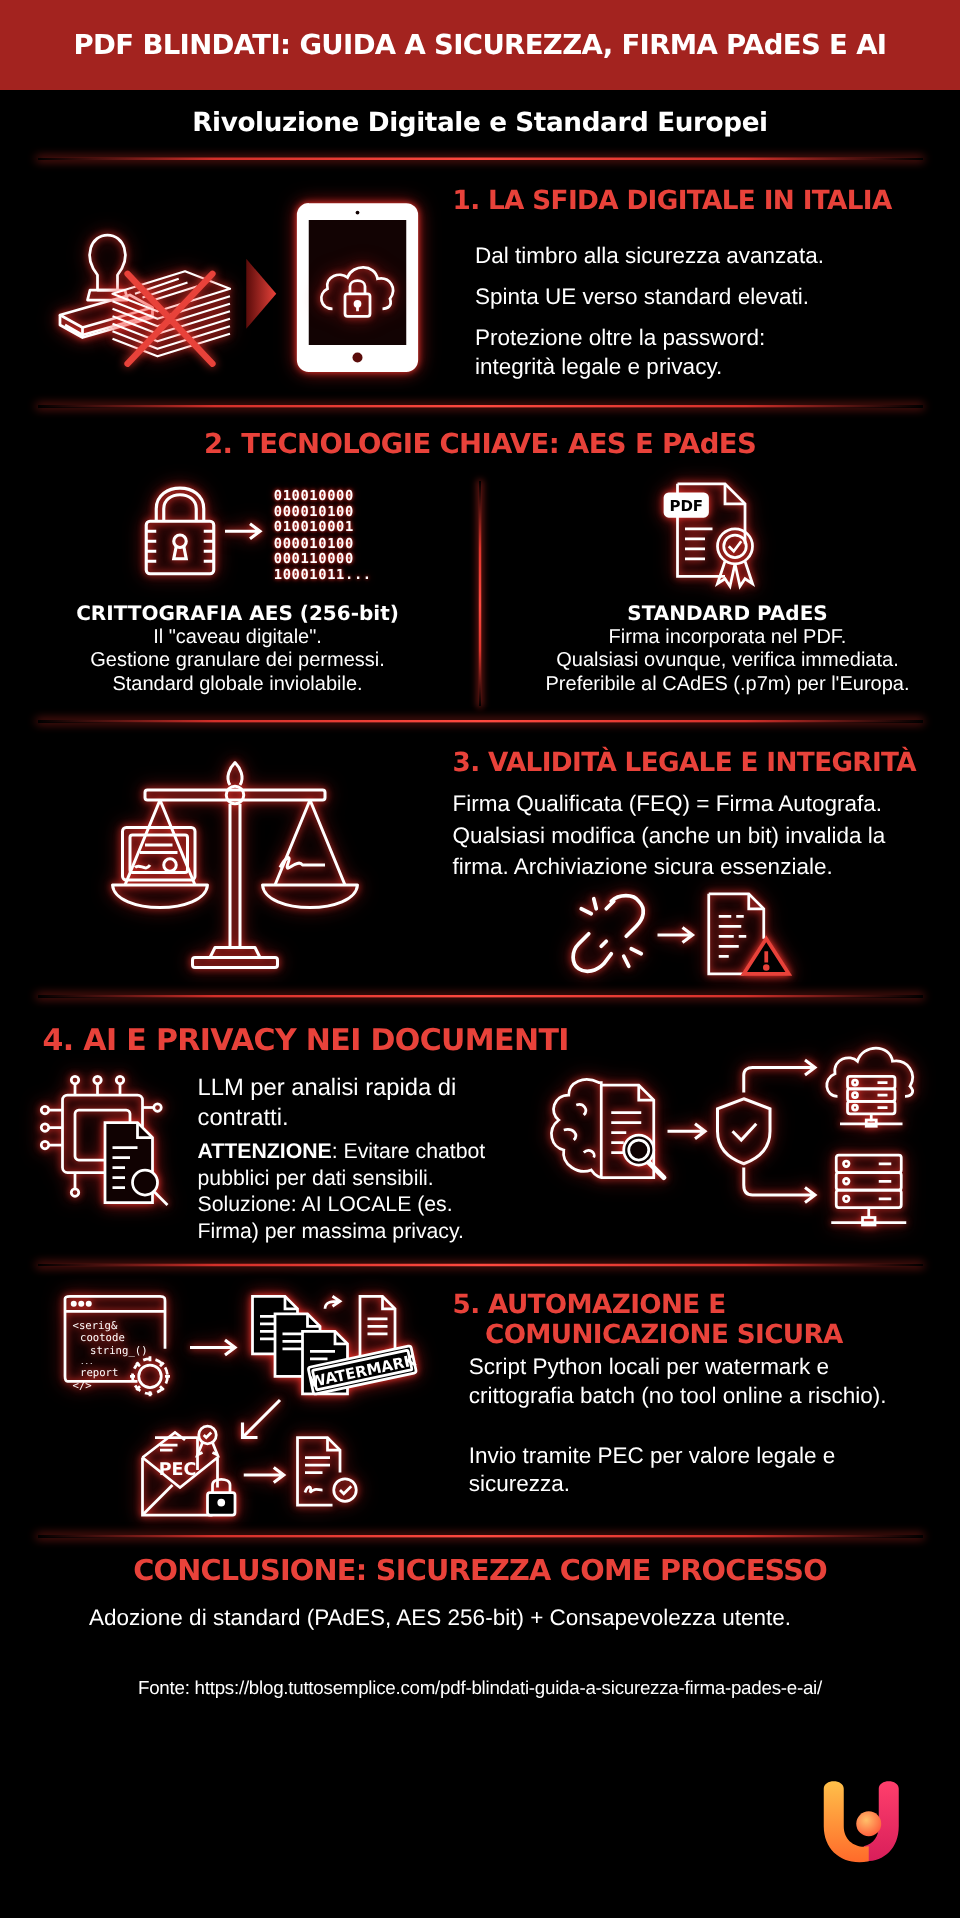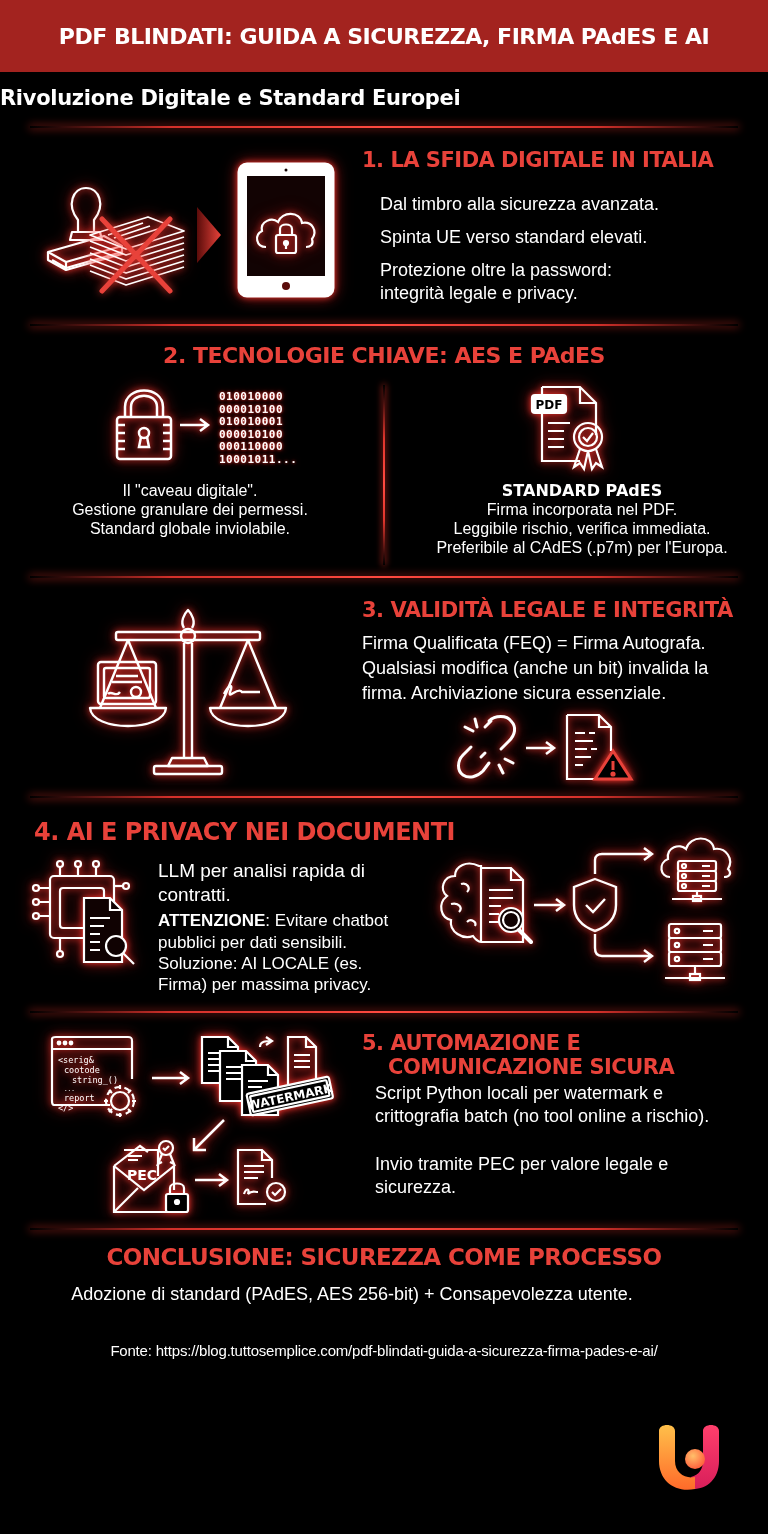--- a/index.html
+++ b/index.html
@@ -9,21 +9,21 @@
   .header-bar {
     position: absolute; left: 0; top: 0; width: 768px; height: 72px;
     background: #a3231f;
     display: flex; align-items: center; justify-content: center;
   }
   .header-bar h1 {
     font-family: "DejaVu Sans", sans-serif; font-weight: bold;
     font-size: 22px; letter-spacing: -0.5px; color: #fff;
   }
   .subtitle {
-    position: absolute; top: 86px; left: 0; width: 768px; text-align: left;
+    position: absolute; top: 86px; left: 0; width: 768px; text-align: center;
     font-family: "DejaVu Sans", sans-serif; font-weight: bold; font-size: 21px; letter-spacing: -0.3px;
   }
   .divider {
     position: absolute; left: 30px; width: 708px; height: 2px;
     background: linear-gradient(90deg, rgba(200,30,30,0) 0%, #d3302a 20%, #ff4a40 50%, #d3302a 80%, rgba(200,30,30,0) 100%);
     box-shadow: 0 0 8px 1px rgba(230,50,40,0.55);
   }
   .vdivider {
     position: absolute; left: 383px; top: 385px; width: 2px; height: 180px;
     background: linear-gradient(180deg, rgba(200,30,30,0) 0%, #e0352c 30%, #ff4a40 55%, #e0352c 75%, rgba(200,30,30,0) 100%);
@@ -161,20 +161,21 @@
   </div>
   <div class="binary" style="left:219px; top:391px;">
     <div>010010000</div>
     <div>000010100</div>
     <div>010010001</div>
     <div>000010100</div>
     <div>000110000</div>
     <div>10001011...</div>
   </div>
   <div class="center-block" style="left:20px; width:340px; top:481px;">
+    <div class="bold-title">CRITTOGRAFIA AES (256-bit)</div>
     <div>Il "caveau digitale".</div>
     <div>Gestione granulare dei permessi.</div>
     <div>Standard globale inviolabile.</div>
   </div>
 
   <div class="icon glow" style="left:530px; top:385px;">
     <svg width="84" height="88" viewBox="0 0 84 88" fill="none" stroke="#fff" stroke-width="2.2">
       <path d="M12 2 H50 L66 18 V50 M12 2 V76 H50"></path>
       <path d="M50 2 V18 H66"></path>
       <rect x="2" y="10" width="34" height="18" rx="3" fill="#fff"></rect>
@@ -182,21 +183,21 @@
       <path d="M18 38 H40 M18 46 H34 M18 54 H34 M18 62 H34"></path>
       <circle cx="58" cy="52" r="14"></circle>
       <circle cx="58" cy="52" r="9"></circle>
       <path d="M53 52 L57 56 L63 48"></path>
       <path d="M50 64 L44 82 L50 78 L54 84 L58 66 M66 64 L72 82 L66 78 L62 84 L58 66"></path>
     </svg>
   </div>
   <div class="center-block" style="left:390px; width:360px; top:481px;padding-left:24px;">
     <div class="bold-title">STANDARD PAdES</div>
     <div>Firma incorporata nel PDF.</div>
-    <div>Leggibile rischio, verifica immediata.</div>
+    <div>Qualsiasi ovunque, verifica immediata.</div>
     <div>Preferibile al CAdES (.p7m) per l'Europa.</div>
   </div>
 </div>
 <div class="divider" style="top:576px;"></div>
 
 <div>
   <div class="icon glow" style="left:88px; top:608px;">
     <svg width="200" height="170" viewBox="0 0 200 170" fill="none" stroke="#fff" stroke-width="2.4" stroke-linejoin="round">
       <path d="M96 20 C92 14 96 6 100 2 C104 6 108 14 104 20"></path>
       <circle cx="100" cy="28" r="7"></circle>

